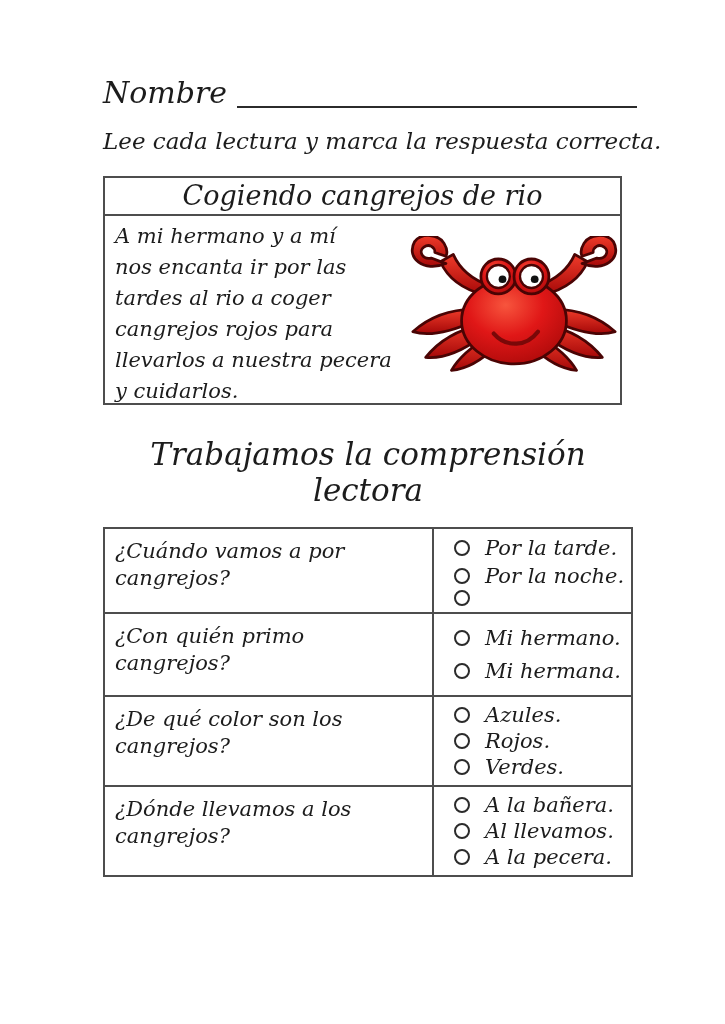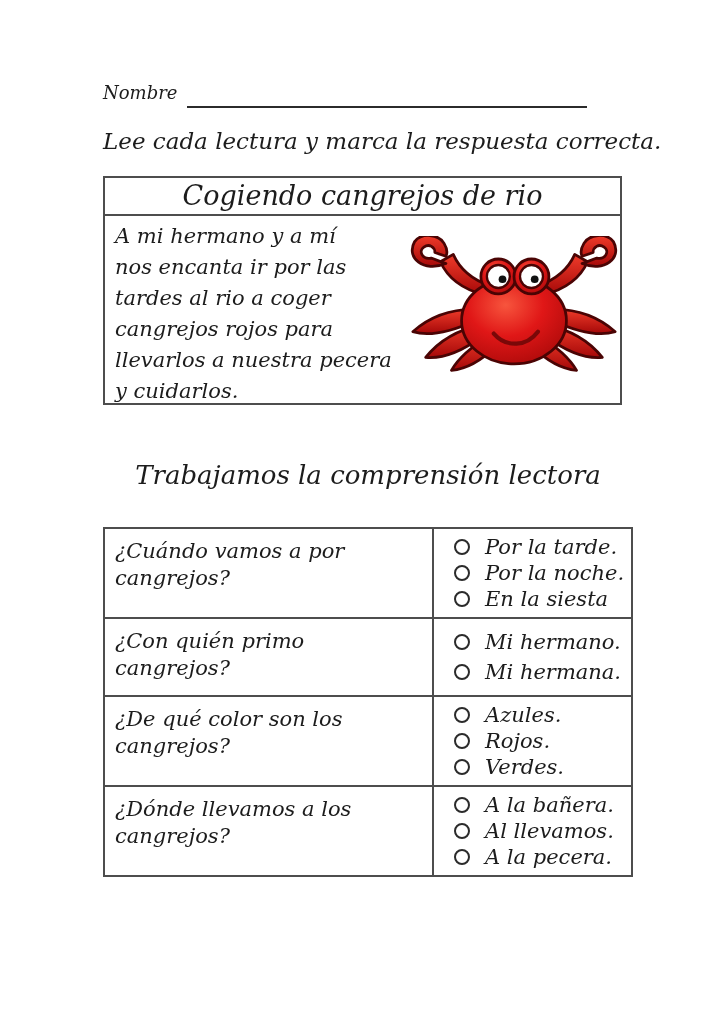--- a/index.html
+++ b/index.html
@@ -21,21 +21,21 @@
   }
 
   
   .name-row {
     position: absolute;
     left: 103px;
     top: 78px;
     display: flex;
     align-items: flex-end;
   }
-  .name-label { font-size: 18px; line-height: 30px; }
+  .name-label { font-size: 30px; line-height: 30px; }
   .name-line {
     width: 400px;
     height: 24px;
     margin-left: 10px;
     border-bottom: 2.5px solid #2b2b2b;
   }
 
   
   .instruction {
     position: absolute;
@@ -78,24 +78,24 @@
     flex: 1;
     display: flex;
     align-items: center;
     justify-content: center;
   }
 
   
   .section-heading {
     position: absolute;
     left: 103px;
-    top: 460px;
+    top: 436px;
     width: 530px;
     text-align: center;
-    font-size: 26px;
+    font-size: 31px;
   }
 
   
   .quiz-table {
     position: absolute;
     left: 103px;
     top: 527px;
     width: 530px;
     height: 350px;
     border: 2px solid #4d4d4d;
@@ -218,21 +218,20 @@
         <div class="opt">
           <span class="bullet"></span>
           <span class="script">Por la tarde.</span>
         </div>
         <div class="opt">
           <span class="bullet"></span>
           <span class="script">Por la noche.</span>
         </div>
         <div class="opt">
           <span class="bullet"></span>
-          <span class="script">En la siesta</span>
         </div>
       </div>
     </div>
 
     <div class="quiz-row">
       <div class="script q-cell">¿Con quién primo cangrejos?</div>
       <div class="opt-cell">
         <div class="opt">
           <span class="bullet"></span>
           <span class="script">Mi hermano.</span>

